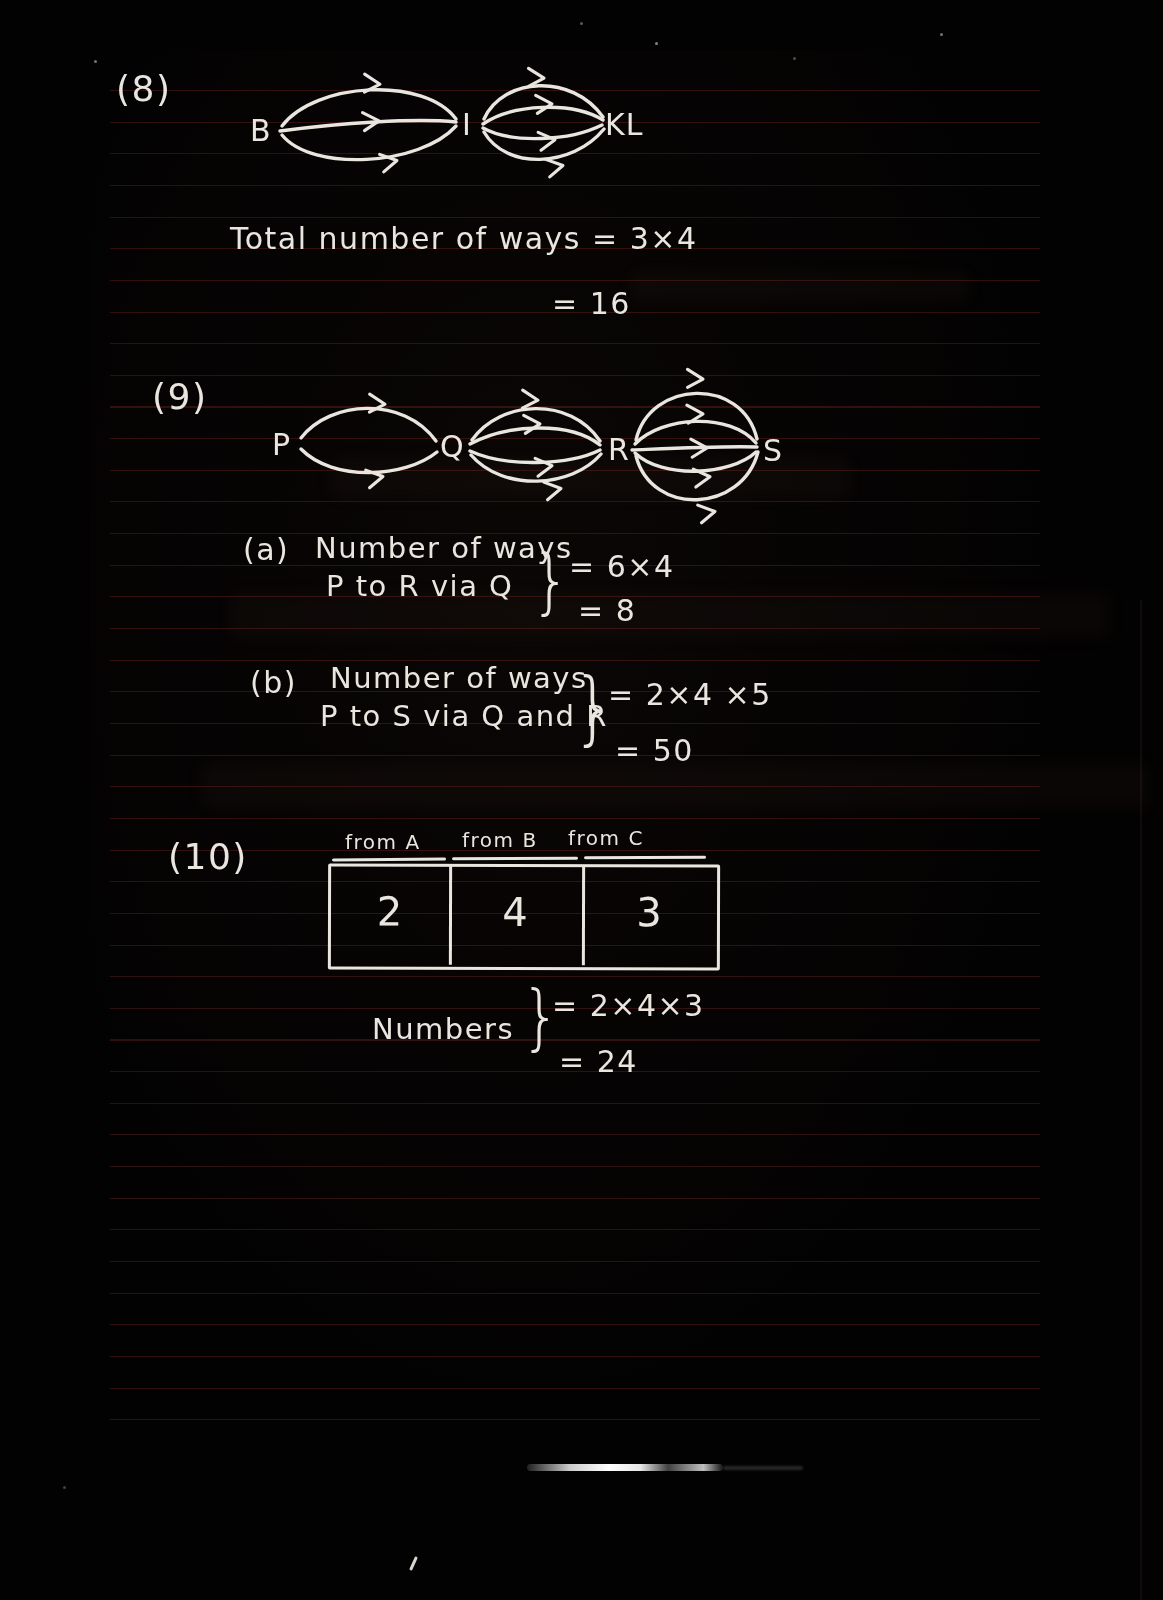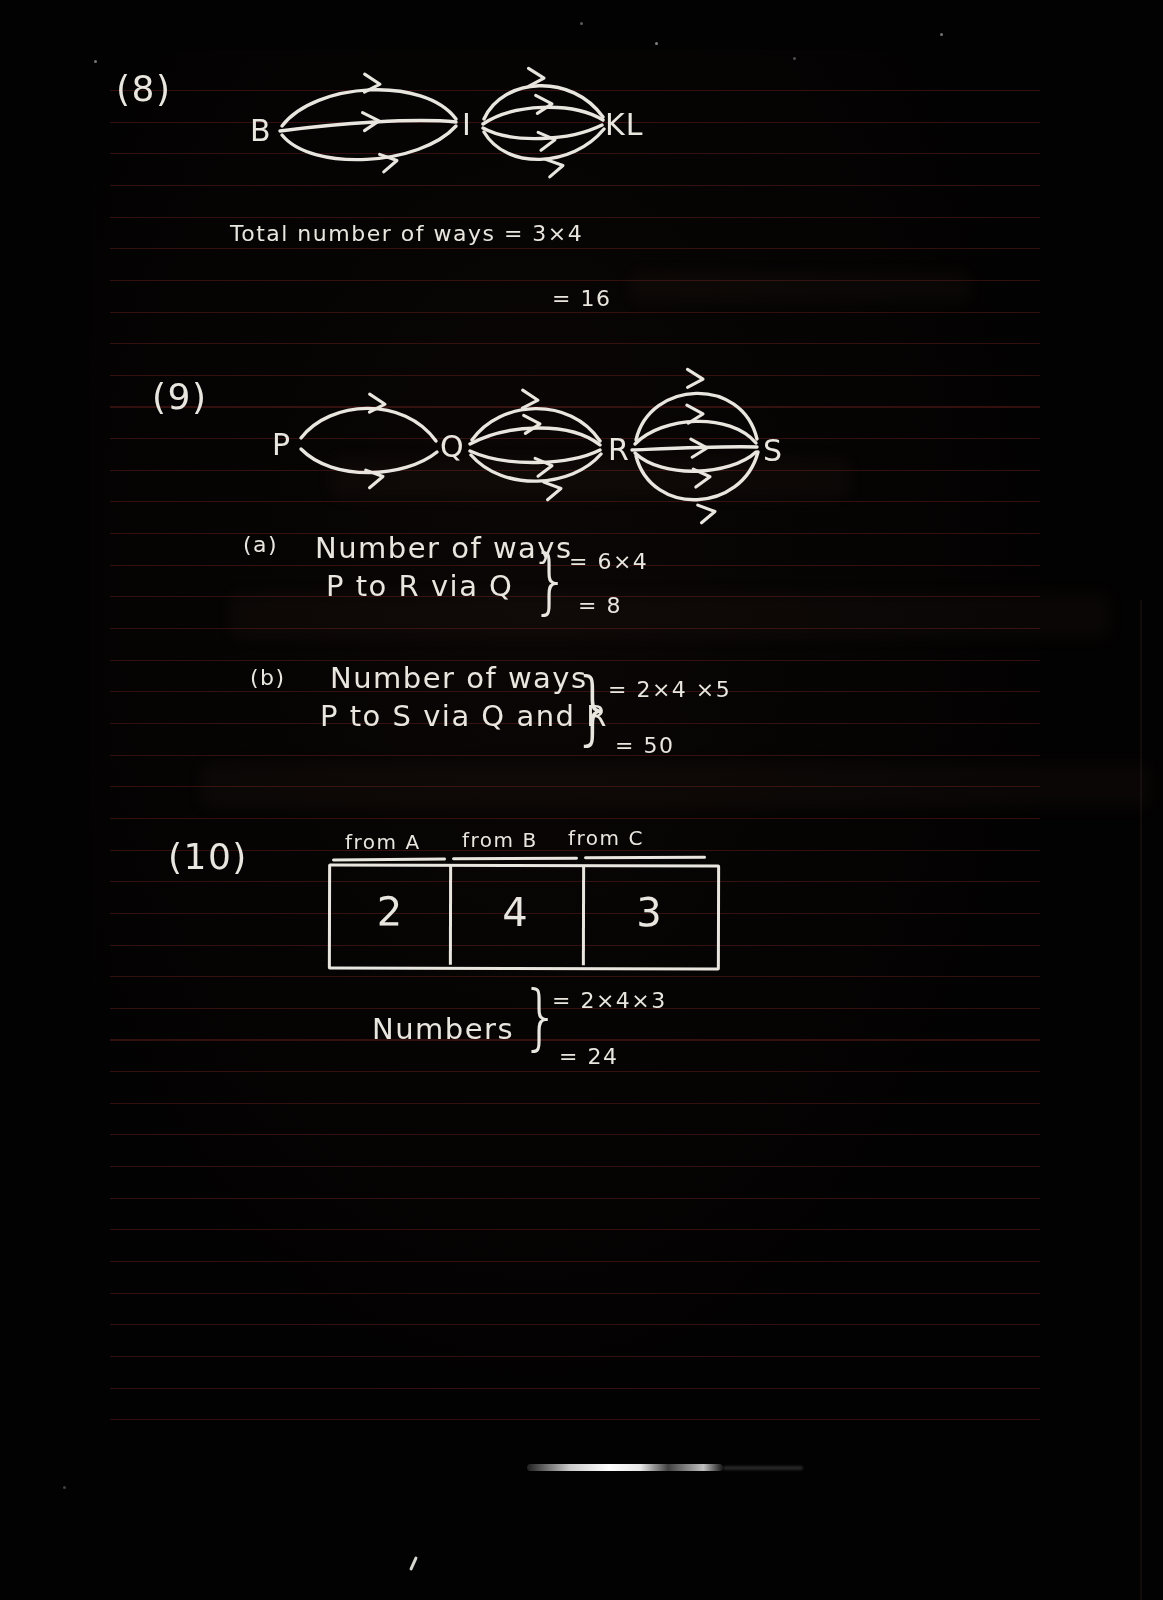--- a/index.html
+++ b/index.html
@@ -6,21 +6,21 @@
   #page{position:relative;width:1163px;height:1600px;background:#030202;overflow:hidden;
         font-family:"DejaVu Sans",sans-serif;color:#e9e6df;}
   .glow{position:absolute;left:90px;top:50px;width:980px;height:1400px;
         background:radial-gradient(ellipse at 45% 38%, rgba(70,45,32,0.10), rgba(0,0,0,0) 70%);}
   .ruled{position:absolute;left:110px;top:90px;width:930px;height:1331px;
          background:repeating-linear-gradient(to bottom,
             rgba(158,46,40,0.30) 0px, rgba(158,46,40,0.30) 1px,
             rgba(0,0,0,0) 1px, rgba(0,0,0,0) 31.65px);}
   .page-edge{position:absolute;left:1140px;top:600px;width:2px;height:1000px;background:rgba(150,110,90,0.10);}
   .hw{position:absolute;white-space:nowrap;letter-spacing:1.5px;color:#e9e6df;}
-  .fs36{font-size:36px;} .fs30{font-size:22px;} .fs29{font-size:29px;} .fs25{font-size:20px;}
+  .fs36{font-size:36px;} .fs30{font-size:30px;} .fs29{font-size:29px;} .fs25{font-size:20px;}
   .brace{position:absolute;font-size:62px;font-weight:200;transform:scaleY(1.15);transform-origin:top left;}
   .stroke{stroke:#e9e6df;stroke-width:3.4;fill:none;stroke-linecap:round;stroke-linejoin:round;}
   .chev{stroke:#e9e6df;stroke-width:3.1;fill:none;stroke-linecap:round;stroke-linejoin:round;}
   .svgtxt{font-family:"DejaVu Sans",sans-serif;fill:#e9e6df;font-size:30px;letter-spacing:1px;}
   .smudge{position:absolute;background:rgba(125,95,80,0.055);filter:blur(7px);border-radius:8px;}
   .speck{position:absolute;width:3px;height:3px;border-radius:50%;background:#fff;}
   .tbl{position:absolute;left:328px;top:864px;width:386px;height:100px;border:3px solid #e9e6df;border-radius:2px;}
   .tbl .div1{position:absolute;left:118px;top:-2px;width:3px;height:100px;background:#e9e6df;}
   .tbl .div2{position:absolute;left:251px;top:-2px;width:3px;height:100px;background:#e9e6df;}
   .cell{position:absolute;top:22px;text-align:center;font-size:40px;letter-spacing:1px;}

